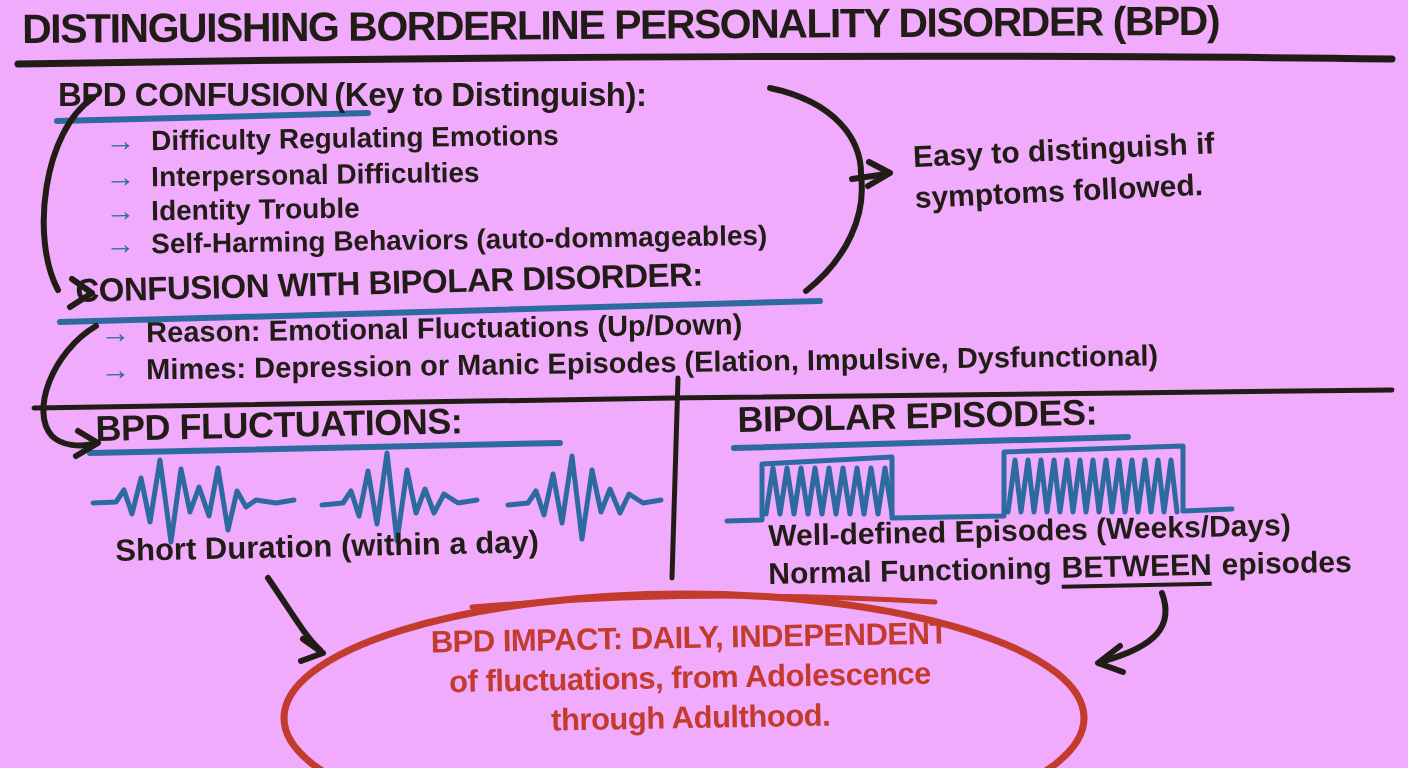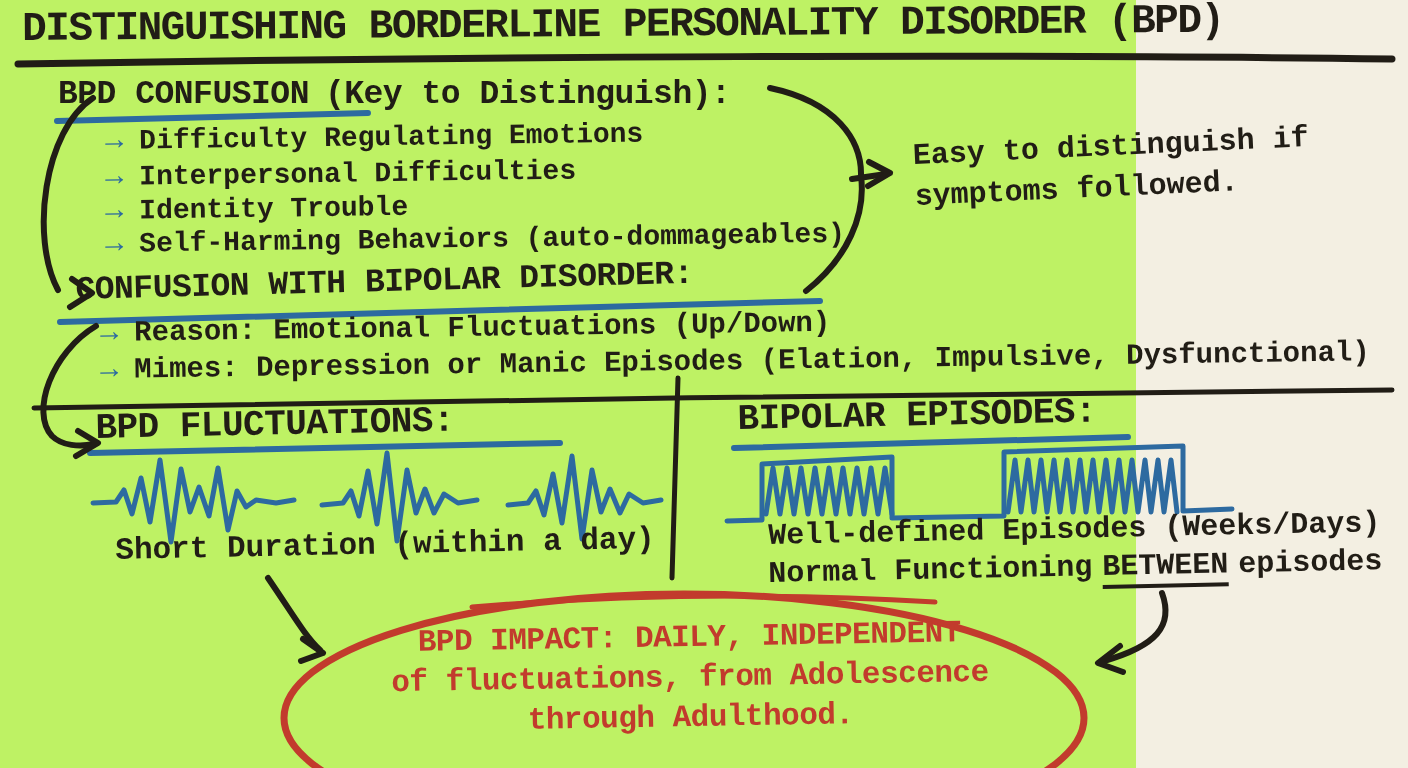--- a/index.html
+++ b/index.html
@@ -1,24 +1,24 @@
 <!DOCTYPE html>
 <html><head>
 <meta charset="utf-8">
 <style>
   html,body{margin:0;padding:0;}
   body{width:1408px;height:768px;overflow:hidden;background:#f3efe2;}
-  .stage{position:relative;width:1136px;height:768px;background:#bef264;
-         font-family:Liberation Mono, monospace;}
+  .stage{position:relative;width:1408px;height:768px;background:#f0abfc;
+         font-family:Liberation Sans, sans-serif;}
   svg.overlay{position:absolute;left:0;top:0;width:1408px;height:768px;}
   .txt{position:absolute;font-weight:bold;color:#211d16;white-space:nowrap;transform-origin:0 0;}
   .title{left:22px;top:6px;font-size:41px;letter-spacing:-1.5px;transform:rotate(-0.4deg);}
   .h1{font-size:33px;letter-spacing:-0.5px;}
   .h2{font-size:36px;letter-spacing:-0.5px;}
-  .qualifier{margin-left:16px;}
+  .qualifier{margin-left:6px;}
   .bullet{display:flex;gap:16px;font-size:28px;align-items:baseline;}
   .bullet .arrow{color:#2d6aa0;font-size:30px;}
   .b2{font-size:29px;}
   .note{font-size:30px;line-height:41px;transform:rotate(-2.6deg);}
   .caption{font-size:31px;}
   .cap-r{font-size:30px;line-height:38px;}
   .between{border-bottom:4px solid #211d16;padding-bottom:1px;}
   .sp{display:inline-block;width:10px;}
   .conclusion{left:344px;top:624px;width:690px;text-align:center;color:#c23b2d;
               font-size:31px;line-height:40px;transform:rotate(-1deg);letter-spacing:-0.5px;}

